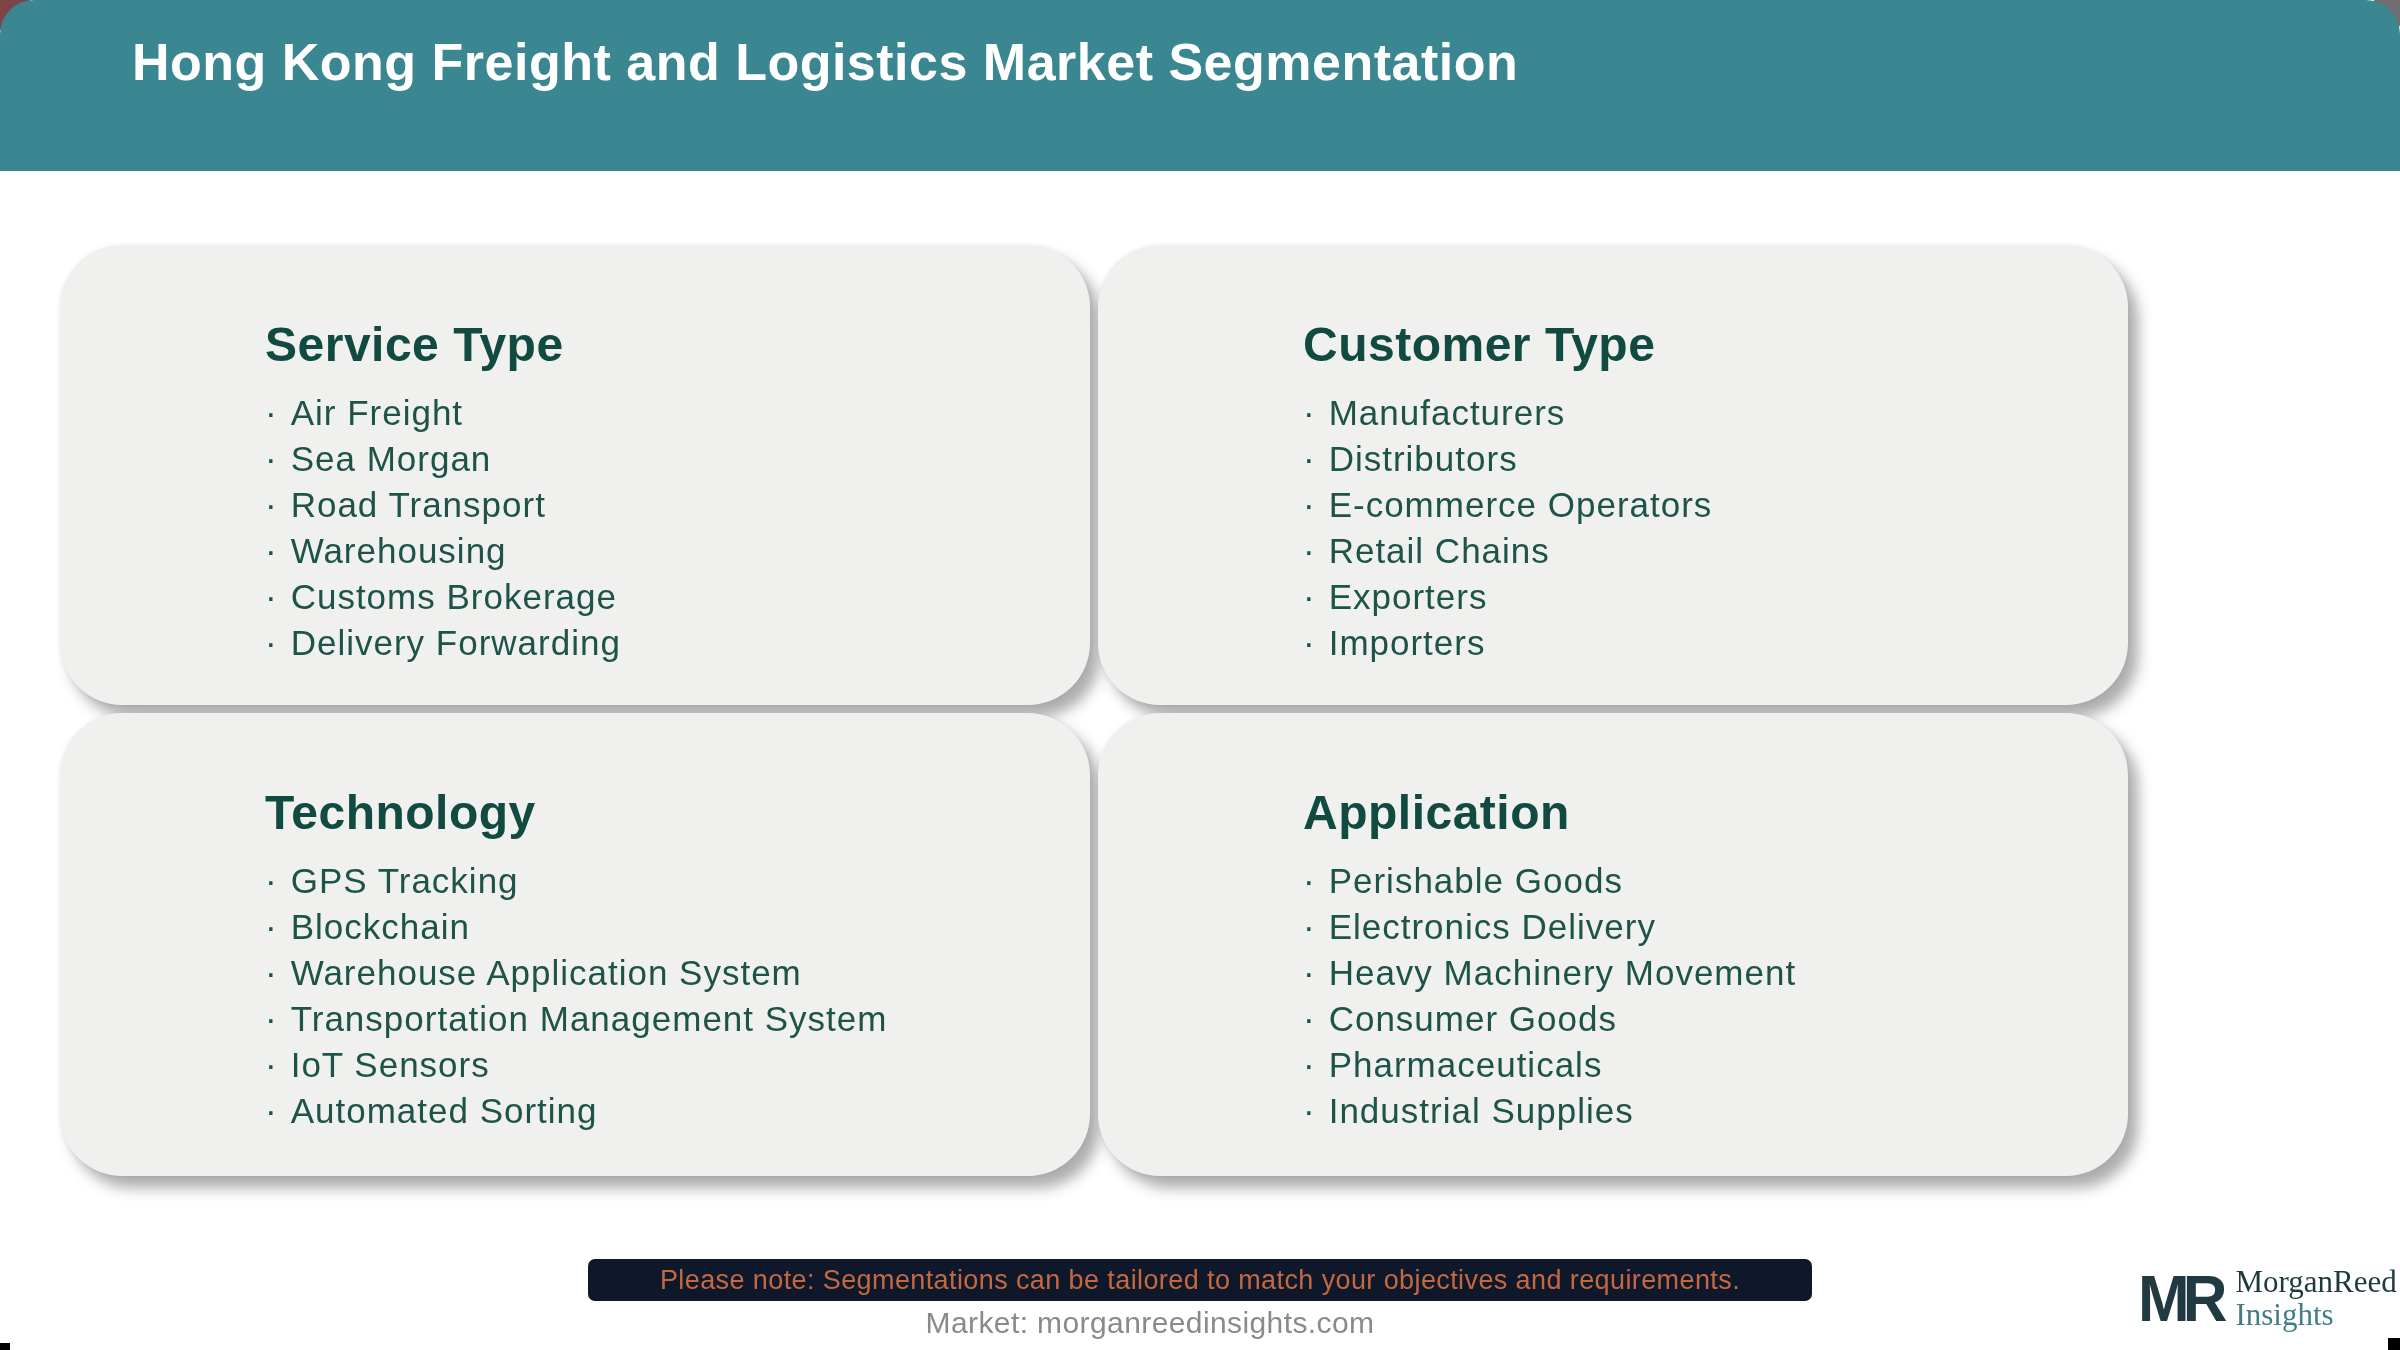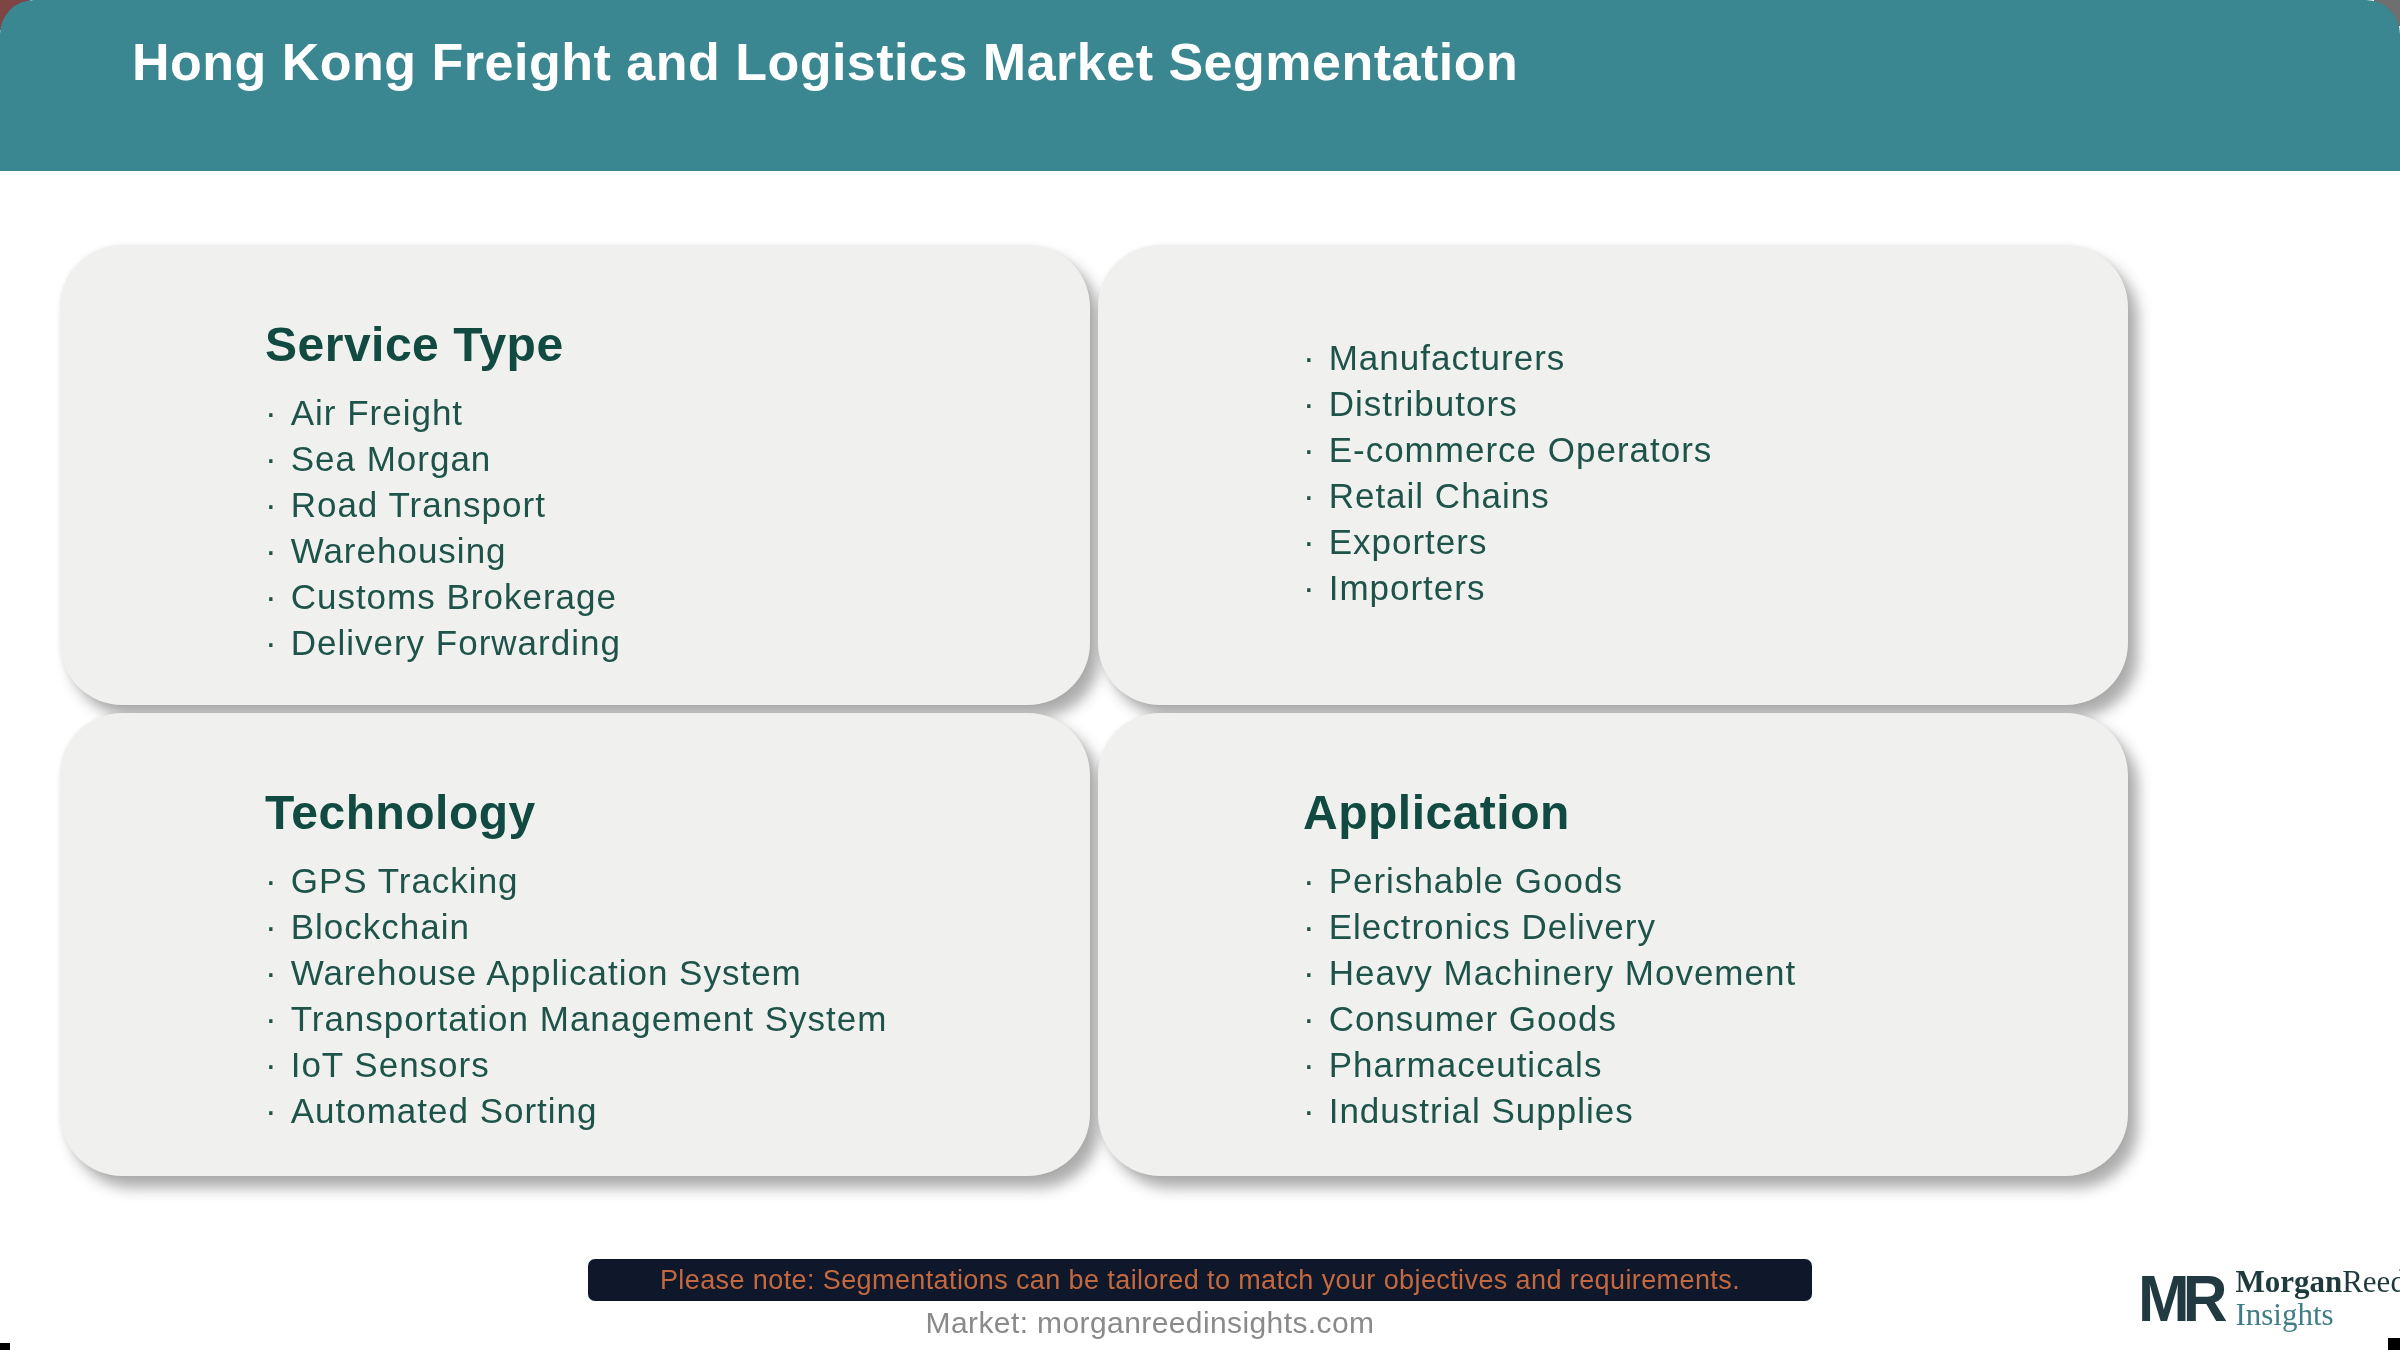--- a/index.html
+++ b/index.html
@@ -74,21 +74,21 @@
   .logo{
     position:absolute;left:2138px;top:1266px;z-index:1;
     display:flex;align-items:center;gap:15px;
   }
   .logo-mark{
     font-size:62px;font-weight:900;color:#213940;
     letter-spacing:-7px;line-height:1;transform:scaleY(1.04);
   }
   .logo-text{display:flex;flex-direction:column;line-height:1.06;}
   .logo-name{font-family:"Liberation Serif",serif;font-size:31px;color:#1f3a3d;white-space:nowrap;}
-  .logo-name-bold{font-weight:bold;text-align:center;}
+  .logo-name-bold{font-weight:normal;text-align:center;}
   .logo-sub{font-family:"Liberation Serif",serif;font-size:31px;color:#417d85;}
 </style>
 </head>
 <body>
 
 <div class="artifact artifact-tl"></div>
 <div class="artifact artifact-tr"></div>
 <div class="artifact artifact-bl"></div>
 <div class="artifact artifact-br"></div>
 
@@ -122,20 +122,21 @@
           <span class="item-label">Customs Brokerage</span>
         </div>
       <div class="card-item">
           <span class="bullet">·</span>
           <span class="item-label">Delivery Forwarding</span>
         </div>
     </div>
   </section>
 
   <section class="card">
+    <h2 class="card-title">Customer Type</h2>
     <div class="card-list">
       <div class="card-item">
           <span class="bullet">·</span>
           <span class="item-label">Manufacturers</span>
         </div>
       <div class="card-item">
           <span class="bullet">·</span>
           <span class="item-label">Distributors</span>
         </div>
       <div class="card-item">

